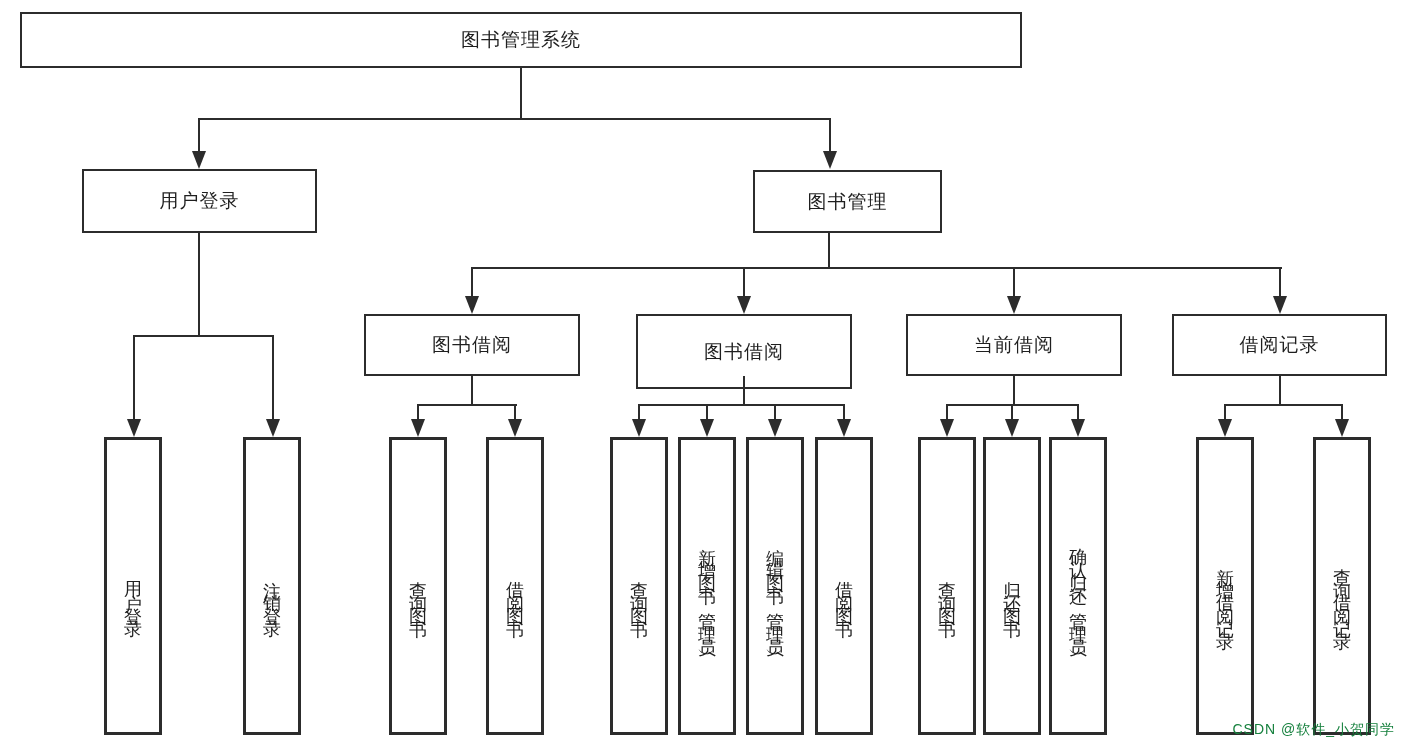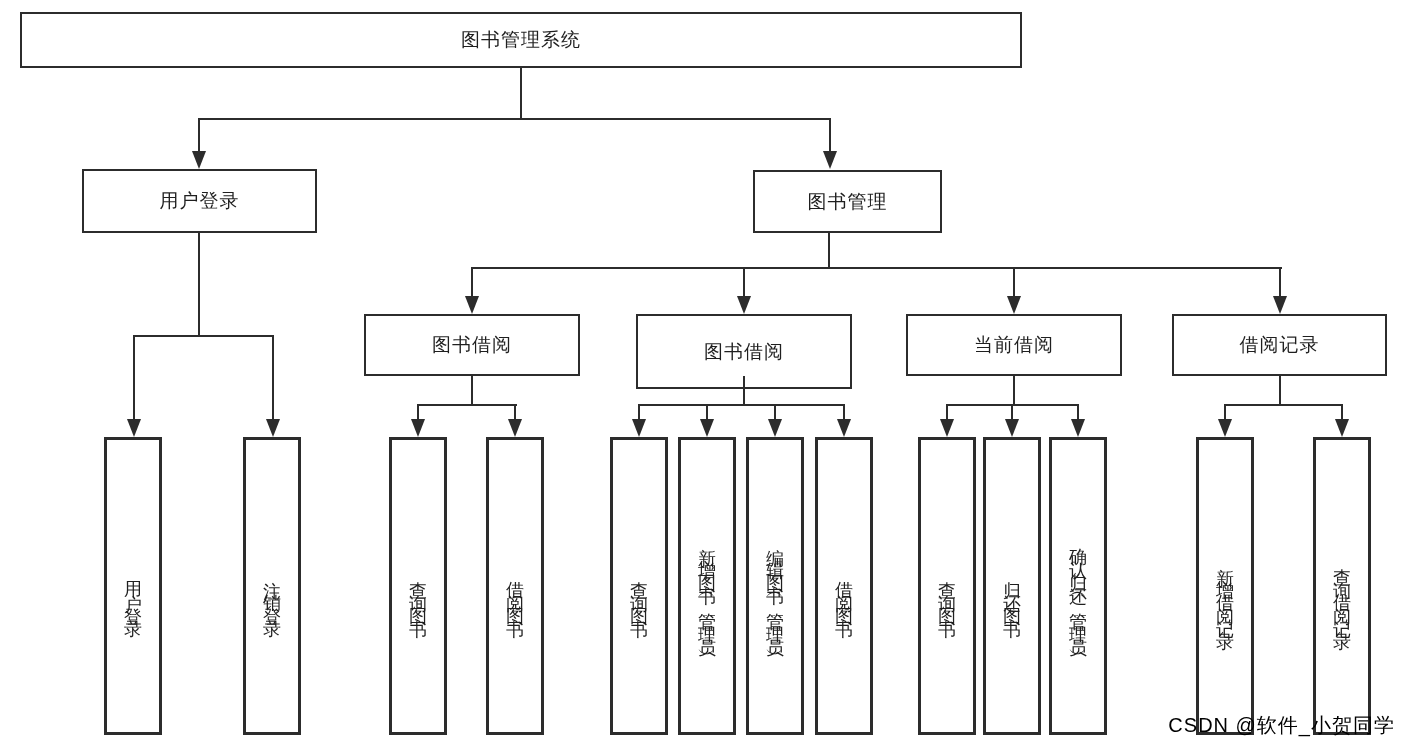--- a/index.html
+++ b/index.html
@@ -20,21 +20,21 @@
     margin-bottom:-13px; 
   }
   .vline{position:absolute;width:2px;background:#2c2c2c;}
   .hline{position:absolute;height:2px;background:#2c2c2c;}
   .arrow{
     position:absolute;width:0;height:0;
     border-left:7px solid transparent;border-right:7px solid transparent;
     border-top:18px solid #2c2c2c;
   }
   .watermark{
-    position:absolute;right:10px;bottom:8px;font-size:20px;color:#000000;
+    position:absolute;right:10px;bottom:8px;font-size:14px;color:#15803d;
     letter-spacing:1px;white-space:nowrap;margin-left:44px;
   }
 </style>
 </head>
 <body>
 
 <div class="canvas">
 
   <div class="box hbox" style="left:20px;top:12px;width:1002px;height:56px;">
     <span>图书管理系统</span>

